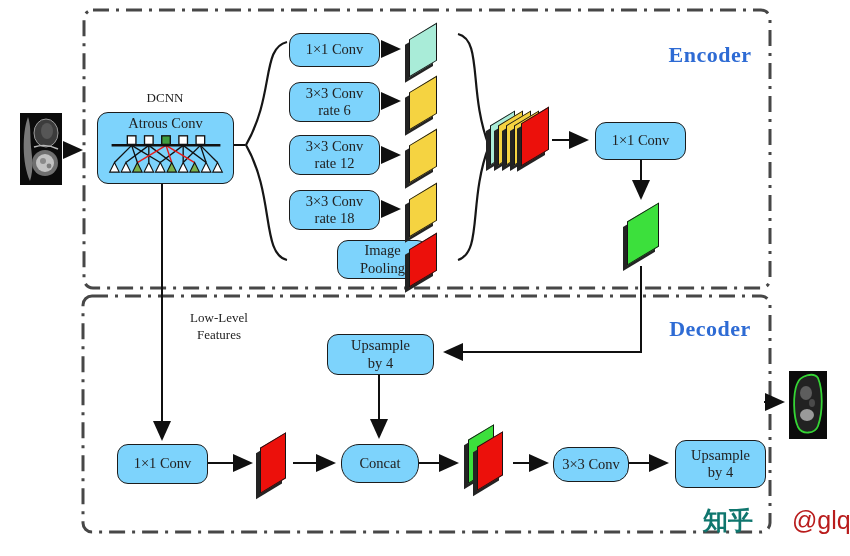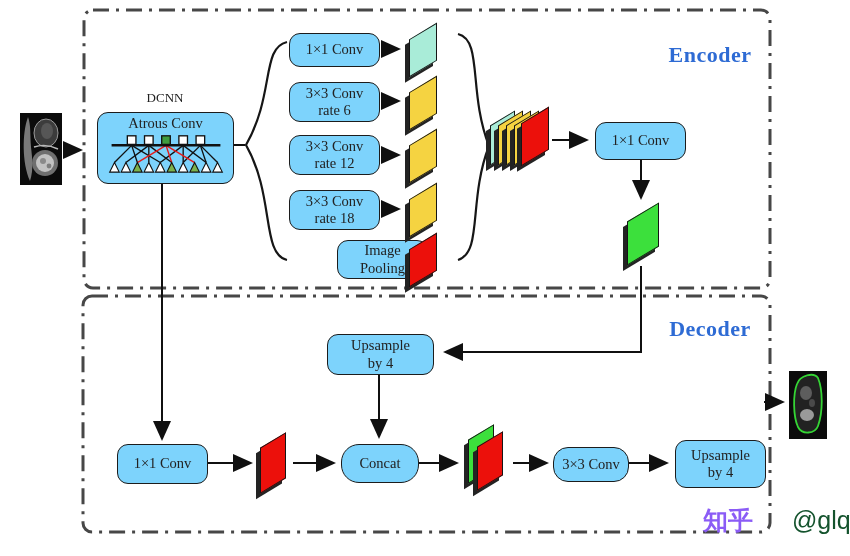--- a/index.html
+++ b/index.html
@@ -136,20 +136,22 @@
     <div class="fmap" style="left: 490px; top: 118px; width: 23px; height: 38px; background: rgb(169, 236, 216);"></div>
     <div class="fmap" style="left: 498px; top: 118px; width: 23px; height: 38px; background: rgb(245, 211, 65);"></div>
     <div class="fmap" style="left: 506px; top: 118px; width: 23px; height: 38px; background: rgb(245, 211, 65);"></div>
     <div class="fmap" style="left: 514px; top: 118px; width: 23px; height: 38px; background: rgb(245, 211, 65);"></div>
     <div class="fmap" style="left: 521px; top: 115px; width: 26px; height: 41px; background: rgb(236, 16, 11);"></div>
   </div>
 
   <div class="pbox" style="left:595px;top:122px;width:89px;height:36px;">1×1 Conv</div>
   <div class="fmap" style="left: 627px; top: 212px; width: 30px; height: 42px; background: rgb(60, 224, 60);"></div>
 
+  <div class="caption" style="left:175px;top:310px;width:88px;">Low-Level
+Features</div>
 
   <div class="pbox" style="left:327px;top:334px;width:105px;height:39px;">Upsample
 by 4</div>
 
   <div class="pbox" style="left:117px;top:444px;width:89px;height:38px;">1×1 Conv</div>
 
   <div class="fmap" style="left: 260px; top: 440px; width: 24px; height: 44px; background: rgb(236, 16, 11);"></div>
 
   <div class="pbox" style="left:341px;top:444px;width:76px;height:37px;border-radius:18px;">Concat</div>
 
@@ -168,17 +170,17 @@
       <rect x="0" y="0" width="38" height="68" fill="#0b0b0b"></rect>
       <path d="M30,8 C34,20 34,40 30,54 C27,62 14,64 10,56 C5,46 4,24 8,14 C11,5 26,2 30,8 Z" fill="#222222"></path>
       <ellipse cx="17" cy="22" rx="6" ry="7" fill="#5d5d5d"></ellipse>
       <ellipse cx="18" cy="44" rx="7" ry="6" fill="#9a9a9a"></ellipse>
       <ellipse cx="23" cy="32" rx="3" ry="4" fill="#4a4a4a"></ellipse>
       <path d="M29,7 C34,19 34,41 29,55 C26,63 13,64 9,56 C4,45 4,23 8,13 C11,4 25,1 29,7 Z" fill="none" stroke="#35d435" stroke-width="1.8"></path>
     </svg>
   </div>
 
   <div id="watermark" style="left:703px;top:504px;">
-    <span class="brand" style="color: #8b5cf6;">知乎</span>
-    <span class="handle" style="color: #14532d; margin-left: 32px;">@glq</span>
+    <span class="brand" style="color: #0f766e;">知乎</span>
+    <span class="handle" style="color: #b91c1c; margin-left: 32px;">@glq</span>
   </div>
 
 </div>
 
 </body></html>

